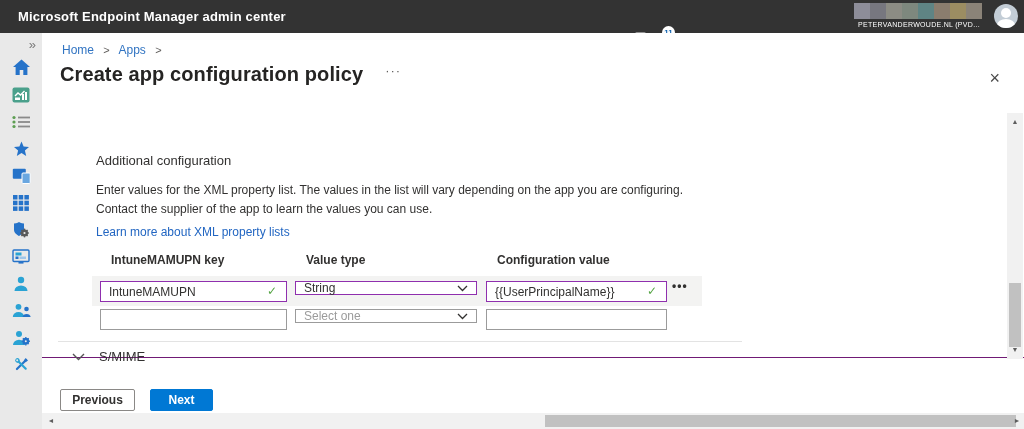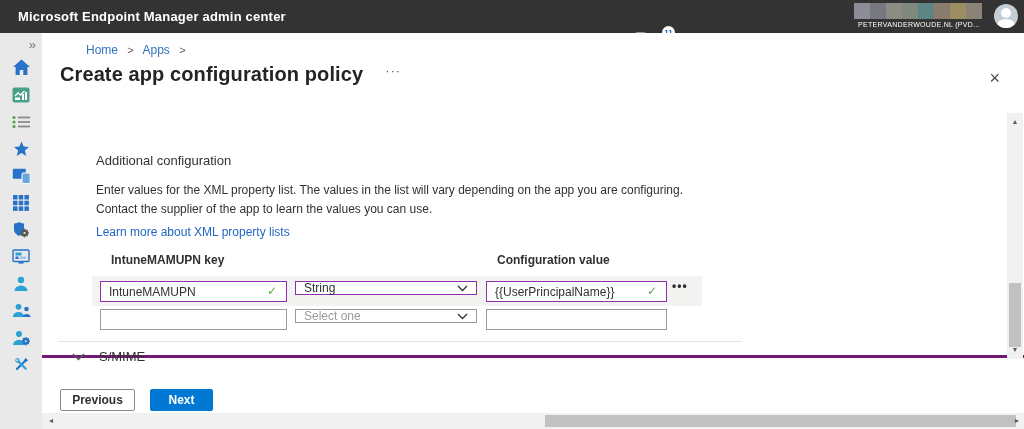--- a/index.html
+++ b/index.html
@@ -22,30 +22,30 @@
   #avatar .body { position:absolute; left:3px; top:15px; width:18px; height:12px; border-radius:50%; background:#fff; }
 
   
   #sidebar { position:absolute; left:0; top:33px; width:42px; height:396px; background:#e9e9e9; display:flex; flex-direction:column; align-items:center; }
   #expand-btn { align-self:flex-end; margin:4px 6px 2px 0; color:#7a7a7a; font-size:13px; cursor:pointer; }
   .sb-item { width:42px; height:27px; display:flex; align-items:center; justify-content:center; cursor:pointer; }
   .sb-item svg { display:block; }
 
   
   #content { position:absolute; left:42px; top:33px; width:982px; height:396px; background:#fff; }
-  #breadcrumb { position:absolute; left:20px; top:10px; font-size:12px; color:#605e5c;margin-left:24px; }
+  #breadcrumb { position:absolute; left:20px; top:10px; font-size:12px; color:#605e5c; }
   #breadcrumb a { color:#3174c2; text-decoration:none; cursor:pointer; }
   #breadcrumb .sep { margin:0 6px; color:#605e5c; font-size:11px; }
   #page-title-row { position:absolute; left:18px; top:30px; display:flex; }
   #page-title { font-size:20px; font-weight:bold; color:#252423; letter-spacing:.1px; }
   #title-more { margin-left:22px; color:#605e5c; font-size:13px; letter-spacing:1px; cursor:pointer; }
   #close-btn { position:absolute; right:24px; top:36px; font-size:18px; color:#4a4a4a; line-height:1; cursor:pointer; font-weight:300; }
 
   
-  #form-region { position:absolute; left:0; top:80px; width:982px; height:245px; border-bottom:3px solid #701a75; background:#fff; }
+  #form-region { position:absolute; left:0; top:80px; width:982px; height:245px; border-bottom:1px solid #701a75; background:#fff; }
   #section-heading { position:absolute; left:54px; top:40px; font-size:13px; color:#323130; }
   #section-desc { position:absolute; left:54px; top:68px; width:596px; font-size:12px; line-height:1.6; color:#323130; }
   #learn-link { position:absolute; left:54px; top:112px; font-size:12px; color:#2266c2; text-decoration:none; cursor:pointer; }
 
   .col1 { left:58px;  width:187px; }
   .col2 { left:253px; width:182px; }
   .col3 { left:444px; width:181px; }
   .tbl-header { position:absolute; top:140px; font-size:12px; font-weight:bold; color:#323130; padding-left:11px; }
   #row1-bg { position:absolute; left:50px; top:163px; width:610px; height:30px; background:#f3f3f2; }
   .cfg-input { position:absolute; height:21px; border:1px solid #9b9b9b; background:#fff; font-family:inherit; font-size:12px; color:#323130; padding:0 22px 0 8px; outline:none; }
@@ -272,20 +272,21 @@
       <span id="title-more">···</span>
     </div>
     <span id="close-btn">×</span>
 
     <div id="form-region">
       <div id="section-heading">Additional configuration</div>
       <div id="section-desc">Enter values for the XML property list. The values in the list will vary depending on the app you are configuring. Contact the supplier of the app to learn the values you can use.</div>
       <a id="learn-link">Learn more about XML property lists</a>
 
       <div class="tbl-header col1">IntuneMAMUPN key</div>
+      <div class="tbl-header col2">Value type</div>
       <div class="tbl-header col3">Configuration value</div>
 
       <div id="row1-bg"></div>
 
       <input class="cfg-input valid col1 rowy1" value="IntuneMAMUPN" style="">
       <span class="check chk1">✓</span>
       <div class="dropdown valid col2 rowy1">
         <span class="dd-label">String</span>
         <svg width="11" height="7" viewBox="0 0 11 7">
             <polyline points="1,1 5.5,5.5 10,1" fill="none" stroke="#323130" stroke-width="1.3"></polyline>

